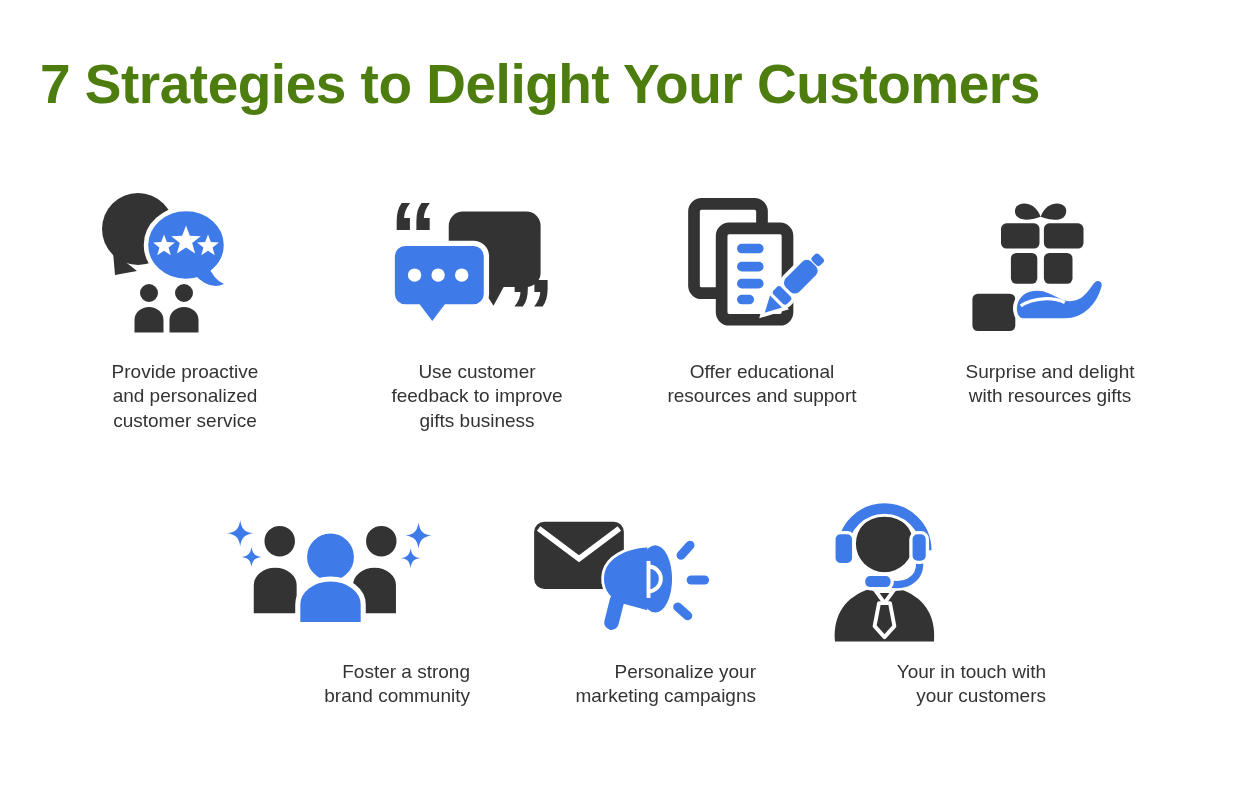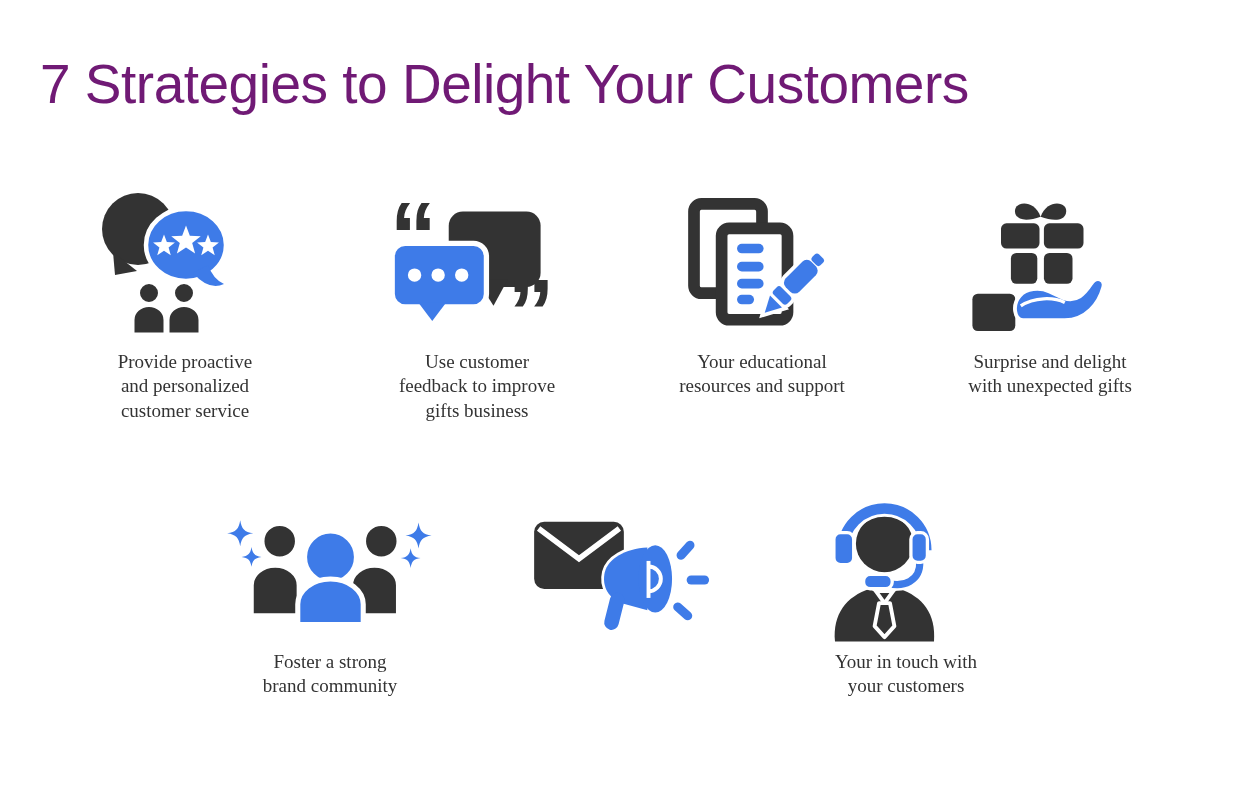--- a/index.html
+++ b/index.html
@@ -4,32 +4,31 @@
 <style>
   :root { --blue:#3E7BE8; --dark:#333333; --bg:#ffffff; --text:#333333; }
   * { margin:0; padding:0; box-sizing:border-box; }
   html,body { background:#fff; }
   .canvas {
     position:relative; width:1250px; height:792px; background:var(--bg);
     font-family:"Liberation Sans", "DejaVu Sans", sans-serif; overflow:hidden;
   }
   .title {
     position:absolute; left:40px; top:56px; width:1190px;
-    font-size:55px; font-weight:normal; letter-spacing:-0.5px;
-    color:#701a75; line-height:1.05;
+    font-size:55px; font-weight:bold; letter-spacing:-0.5px;
+    color:#4d7c0f; line-height:1.05;
   }
   .item { position:absolute; width:280px; text-align:center; }
   .r1 { top:178px; }
-  .r2 { top:500px; }
+  .r2 { top:500px;text-align:right; }
   .icon-box { height:172px; display:flex; align-items:center; justify-content:center; }
   .r2 .icon-box { height:150px; }
   .label {
-    font-size:19px; line-height:1.28; color:var(--text);
+    margin-top:10px; font-size:19px; line-height:1.28; color:var(--text);
     white-space:pre-line;
-    font-family:Liberation Serif, serif;
   }
   
   .fb{fill:var(--blue);} .fd{fill:var(--dark);} .fw{fill:#fff;}
   .sw{stroke:#fff;} .sb{stroke:var(--blue);} .sd{stroke:var(--dark);}
   .nf{fill:none;}
   svg text { font-family:"Liberation Sans","DejaVu Sans",sans-serif; font-weight:bold; }
 </style>
 </head>
 <body>
 
@@ -104,40 +103,40 @@
             <rect x="-9" y="-63" width="18" height="34" rx="6"></rect>
             <rect x="-5.5" y="-73" width="11" height="9" rx="3"></rect>
           </g>
           <polygon class="fb" points="-8,-13 8,-13 0,2"></polygon>
           <rect class="fb" x="-9" y="-26" width="18" height="10" rx="3"></rect>
           <rect class="fb" x="-9" y="-63" width="18" height="34" rx="6"></rect>
           <rect class="fb" x="-5.5" y="-73" width="11" height="9" rx="3"></rect>
         </g>
       </svg>
     </div>
-    <div class="label">Your educational
+    <div class="label">Offer educational
 resources and support</div>
   </div>
 
   <div class="item r1" style="left:910px">
     <div class="icon-box">
       <svg width="187" height="154" viewBox="0 0 170 140">
         <path class="fd" d="M76,27 C70,10 50,13 53,24 C55,31 65,31 76,27 Z"></path>
         <path class="fd" d="M76,27 C82,10 102,13 99,24 C97,31 87,31 76,27 Z"></path>
         <rect class="fd" x="40" y="33" width="35" height="23" rx="5"></rect>
         <rect class="fd" x="79" y="33" width="36" height="23" rx="5"></rect>
         <rect class="fd" x="49" y="60" width="24" height="28" rx="5"></rect>
         <rect class="fd" x="79" y="60" width="26" height="28" rx="5"></rect>
         <rect class="fd" x="14" y="97" width="39" height="34" rx="5"></rect>
         <path class="fb sw" stroke-width="3.5" d="M57,99 C63,92 75,91 84,95 L97,101 C109,105 116,97 122,88 C126,81 135,83 133,91 C129,106 117,121 98,121 L60,121 C52,121 50,107 57,99 Z"></path>
         <path class="nf sw" stroke-width="3" d="M58,108 C70,100 88,100 98,105"></path>
       </svg>
     </div>
     <div class="label">Surprise and delight
-with unexpected gifts</div>
+with resources gifts</div>
   </div>
 
   <div class="item r2" style="left:190px">
     <div class="icon-box">
       <svg width="215" height="158" viewBox="0 0 190 140">
         <use href="#sparkle" class="fb" transform="translate(15,33) scale(1.05)"></use>
         <use href="#sparkle" class="fb" transform="translate(25,54) scale(0.8)"></use>
         <use href="#sparkle" class="fb" transform="translate(173,35) scale(1.05)"></use>
         <use href="#sparkle" class="fb" transform="translate(166,55) scale(0.8)"></use>
         <g class="fd sw" stroke-width="4">
@@ -171,20 +170,22 @@
         <ellipse class="fb" cx="125" cy="73" rx="15" ry="30"></ellipse>
         <line class="sw" x1="119" y1="57" x2="119" y2="90" stroke-width="3.5"></line>
         <path class="nf sw" stroke-width="3.5" d="M119,62 a11,11 0 0 1 0,22"></path>
         <g class="sb" stroke-width="8" stroke-linecap="round">
           <line x1="148" y1="52" x2="156" y2="43"></line>
           <line x1="157" y1="74" x2="169" y2="74"></line>
           <line x1="145" y1="98" x2="154" y2="106"></line>
         </g>
       </svg>
     </div>
+    <div class="label">Personalize your
+marketing campaigns</div>
   </div>
 
   <div class="item r2" style="left:766px">
     <div class="icon-box">
       <svg width="165" height="160" viewBox="0 0 150 145">
         <circle class="fd" cx="55" cy="44" r="26"></circle>
         <path class="fd" d="M10,133 C8,108 20,92 42,85 L55,95 L68,85 C90,92 102,108 100,133 Z"></path>
         <g class="fd sw" stroke-width="3.5" stroke-linejoin="round">
           <polygon points="47,87 63,87 55,98"></polygon>
           <polygon points="50,98 60,98 64,119 55,129 46,119"></polygon>

